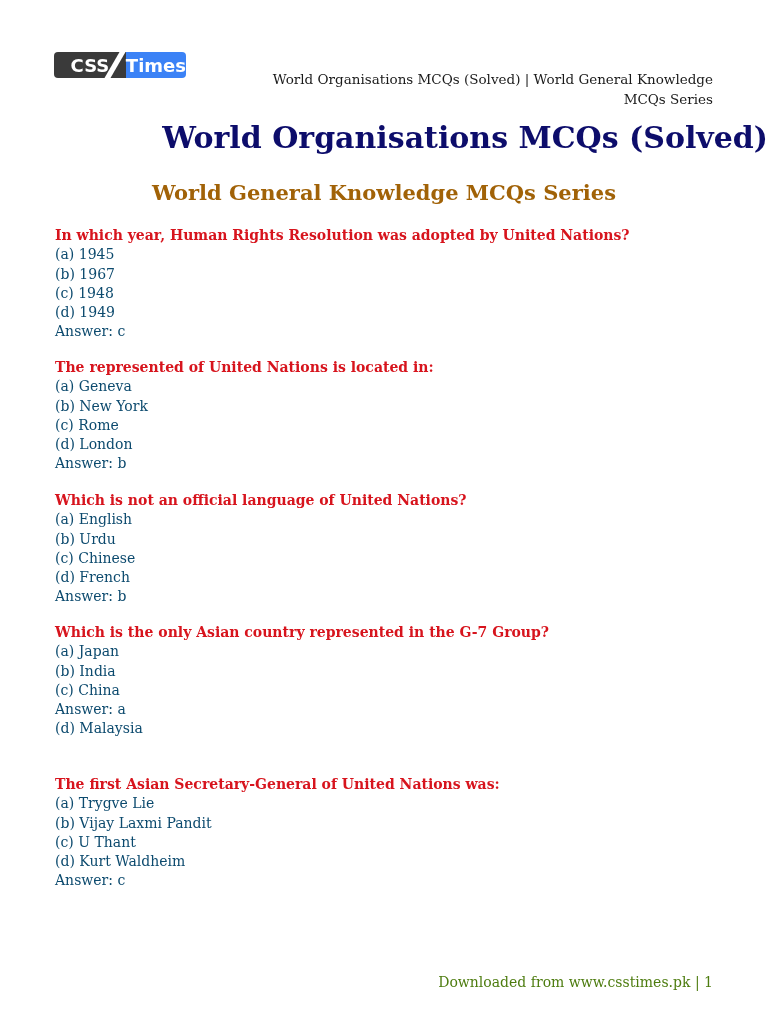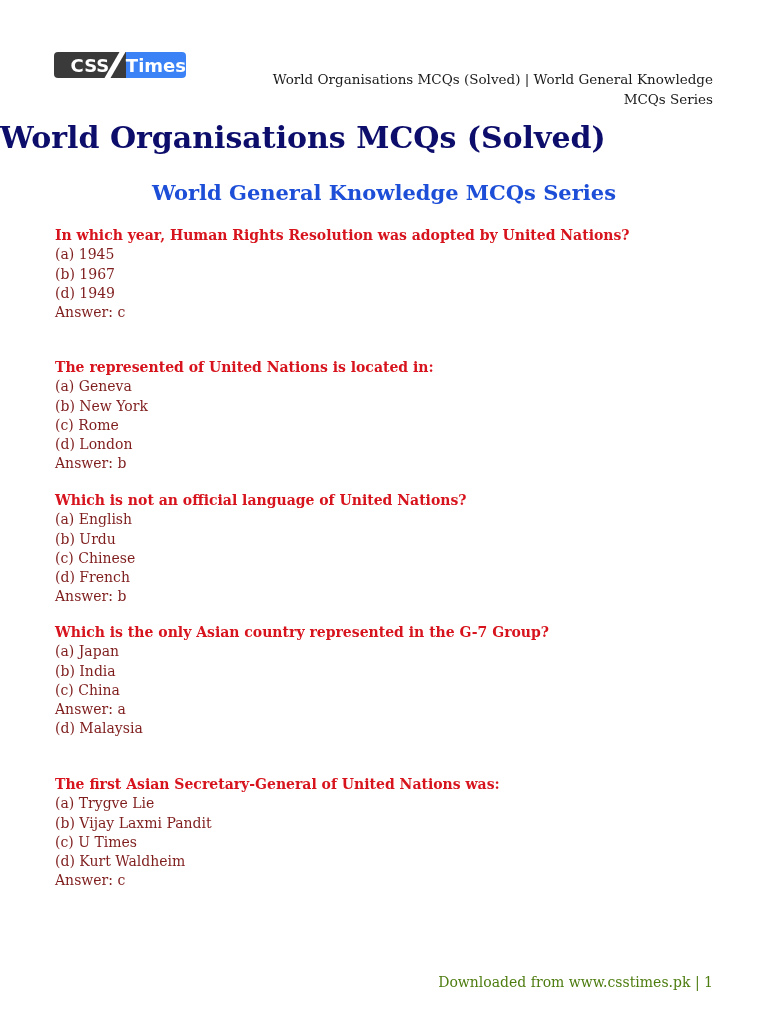--- a/index.html
+++ b/index.html
@@ -13,30 +13,30 @@
     font-family: "DejaVu Sans", sans-serif; font-weight: bold; font-size: 18px; color: #fff;
   }
   .logo-left { background: #3a3a3a; width: 80px; display: flex; align-items: center; justify-content: center; position: relative; }
   .logo-right { background: #3b82f6; flex: 1; display: flex; align-items: center; justify-content: center; position: relative; }
   .logo-slash { position: absolute; left: 58px; top: 0; width: 6px; height: 26px; background: #fff; transform: skewX(-30deg); }
   .header-text {
     position: absolute; right: 55px; top: 69px; width: 480px; text-align: right;
     font-size: 13.5px; line-height: 20px; color: #1a1a1a;
   }
   .title {
-    position: absolute; left: 0; width: 768px; top: 120px; text-align: left;
+    position: absolute; left: 0; width: 768px; top: 120px; text-align: right;
     font-size: 30px; font-weight: bold; color: #0d0d6b; margin: 0;
   }
   .subtitle {
     position: absolute; left: 0; width: 768px; top: 180px; text-align: center;
-    font-size: 21px; font-weight: bold; color: #1d4ed8; margin: 0;
+    font-size: 21px; font-weight: bold; color: #a16207; margin: 0;
   }
   .q-block { position: absolute; left: 55px; font-size: 14px; line-height: 19.3px; }
   .q-text { font-weight: bold; color: #d7141d; font-size: 14px; }
-  .opt { color: #7f1d1d; }
+  .opt { color: #0c4a6e; }
   .footer {
     position: absolute; right: 55px; top: 974px; font-size: 14px; color: #4d7c0f;
   }
 </style>
 </head>
 <body>
 
 <div class="logo">
   <div class="logo-left">CSS</div>
   <div class="logo-slash"></div>
@@ -48,20 +48,21 @@
   <div>MCQs Series</div>
 </div>
 
 <h1 class="title">World Organisations MCQs (Solved)</h1>
 <h2 class="subtitle">World General Knowledge MCQs Series</h2>
 
 <div class="q-block" style="top:226px;">
   <div class="q-text">In which year, Human Rights Resolution was adopted by United Nations?</div>
   <div class="opt">(a) 1945</div>
   <div class="opt">(b) 1967</div>
+  <div class="opt">(c) 1948</div>
   <div class="opt">(d) 1949</div>
   <div class="opt">Answer: c</div>
 </div>
 
 <div class="q-block" style="top:358px;">
   <div class="q-text">The represented of United Nations is located in:</div>
   <div class="opt">(a) Geneva</div>
   <div class="opt">(b) New York</div>
   <div class="opt">(c) Rome</div>
   <div class="opt">(d) London</div>
@@ -83,18 +84,18 @@
   <div class="opt">(b) India</div>
   <div class="opt">(c) China</div>
   <div class="opt">Answer: a</div>
   <div class="opt">(d) Malaysia</div>
 </div>
 
 <div class="q-block" style="top:775px;">
   <div class="q-text">The first Asian Secretary-General of United Nations was:</div>
   <div class="opt">(a) Trygve Lie</div>
   <div class="opt">(b) Vijay Laxmi Pandit</div>
-  <div class="opt">(c) U Times</div>
+  <div class="opt">(c) U Thant</div>
   <div class="opt">(d) Kurt Waldheim</div>
   <div class="opt">Answer: c</div>
 </div>
 
 <div class="footer">Downloaded from www.csstimes.pk | 1</div>
 
 </body></html>

